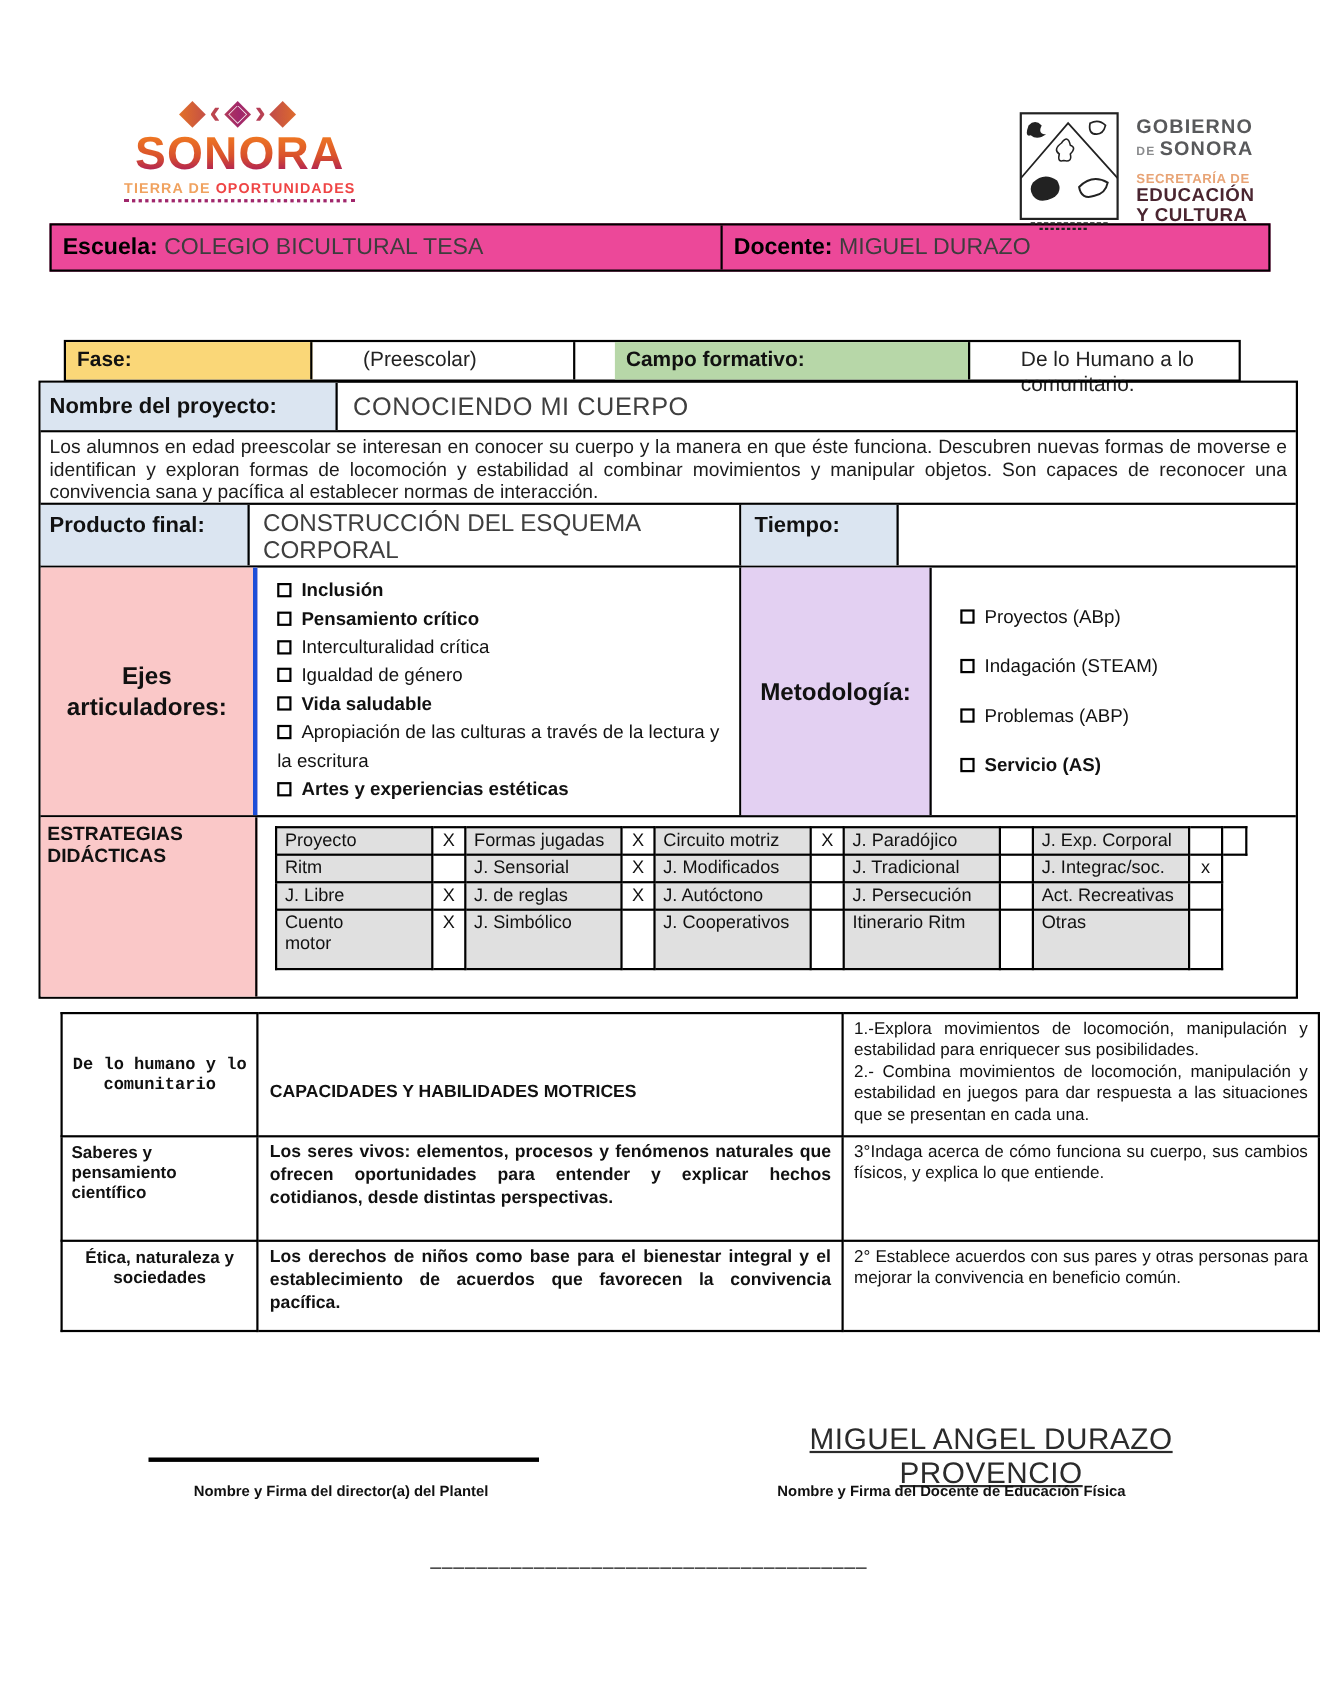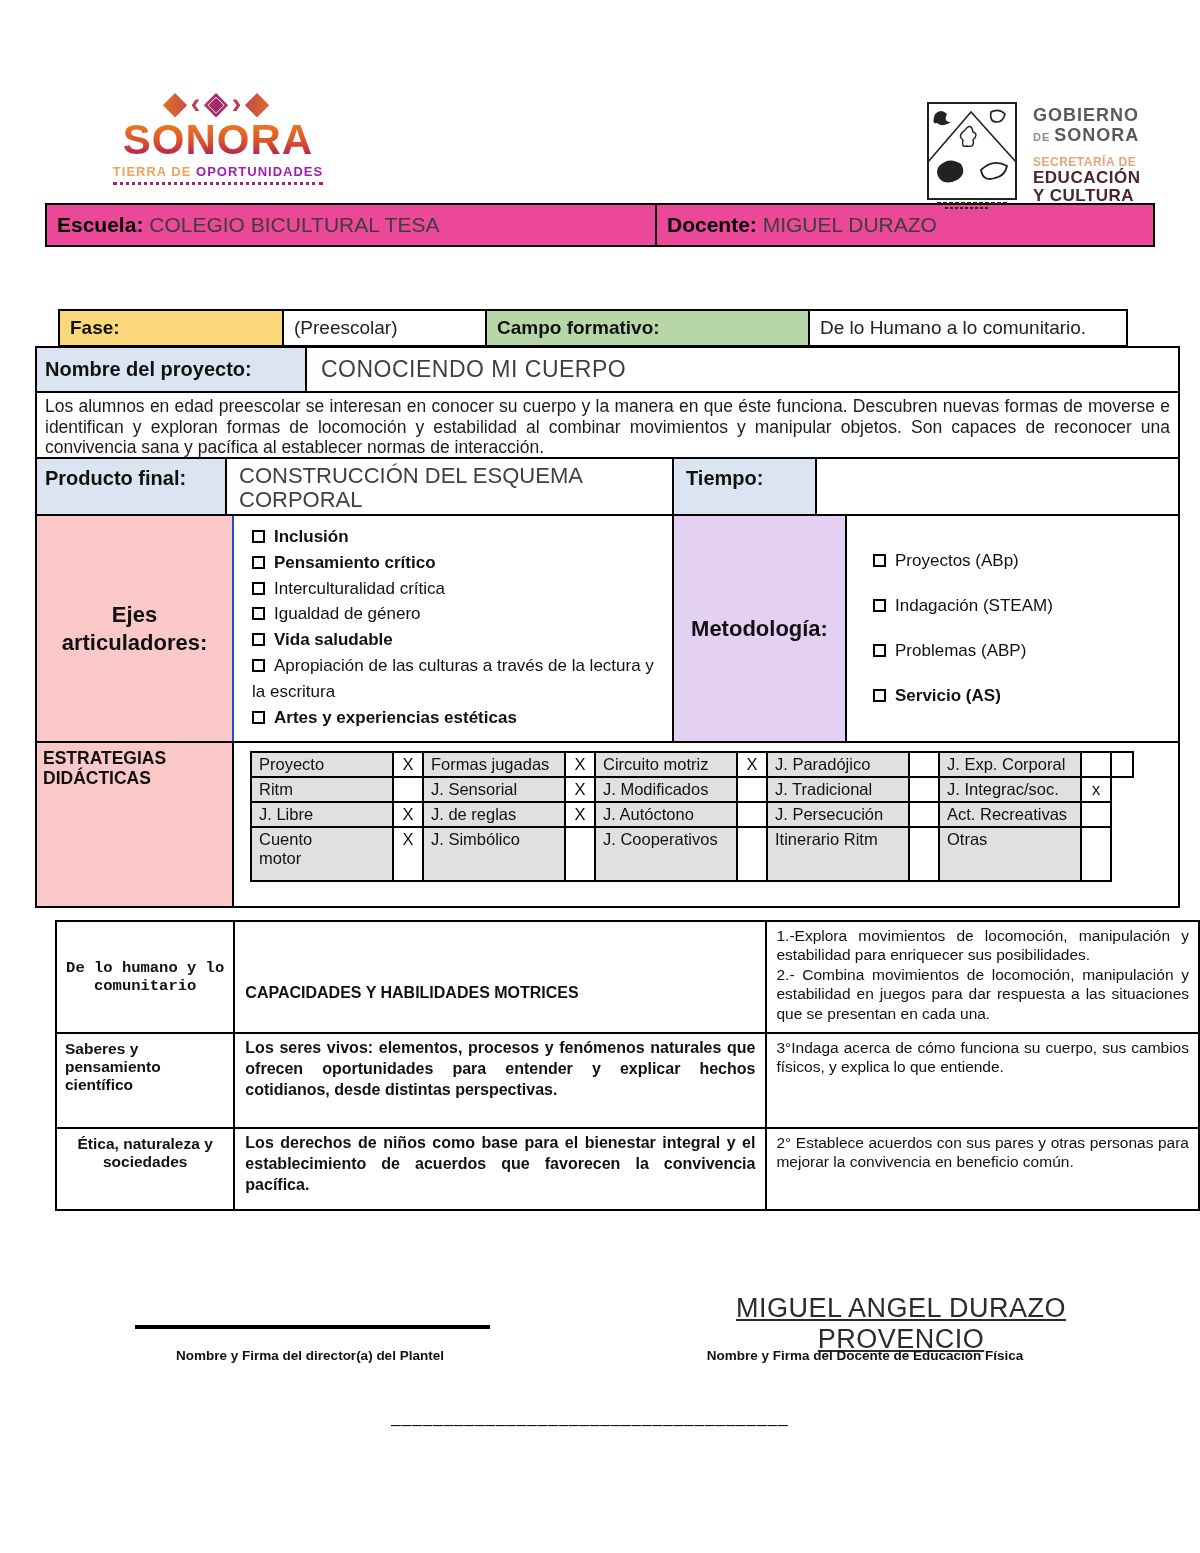--- a/index.html
+++ b/index.html
@@ -16,21 +16,21 @@
     background: linear-gradient(90deg, #a0266b, #e87722, #a0266b, #e87722, #a0266b);
     -webkit-background-clip: text; background-clip: text; color: transparent; line-height: 1;
   }
   .wordmark {
     font-size: 42px; font-weight: bold; letter-spacing: 1px; line-height: 1.05;
     background: linear-gradient(180deg, #ee7623 15%, #d9512c 55%, #a8195c 90%);
     -webkit-background-clip: text; background-clip: text; color: transparent;
   }
   .tagline { font-size: 13px; font-weight: bold; letter-spacing: 1px;
     border-bottom: 3px dotted #a0266b; padding-bottom: 3px; display: inline-block; }
-  .tagline .lt { color: #f0a25f; } .tagline .bd { color: #a21caf; }
+  .tagline .lt { color: #f0a25f; } .tagline .bd { color: #ef4444; }
 
   .logo-right { position: absolute; left: 925px; top: 100px; display: flex; gap: 10px; z-index: 3; }
   .crest { width: 98px; height: 112px; }
   .gov { padding-top: 6px; line-height: 1.1; }
   .gov .g1 { font-size: 18px; color: #58595b; font-weight: bold; letter-spacing: 1px; }
   .gov .g2 { font-size: 18px; color: #58595b; font-weight: bold; letter-spacing: 1px; }
   .gov .g2 .de { font-size: 11px; font-weight: bold; color: #8a8b8d; }
   .gov .g3 { font-size: 12px; color: #e8a476; font-weight: bold; margin-top: 10px; letter-spacing: .5px; }
   .gov .g4, .gov .g5 { font-size: 17px; color: #4a2530; font-weight: bold; letter-spacing: .5px; }
 
@@ -38,21 +38,21 @@
   .school-row { position: absolute; left: 45px; top: 203px; width: 1110px; height: 44px;
     border: 2px solid #000; display: flex; z-index: 2; background: #ec4899; }
   .school-row .cell { padding: 8px 10px; font-size: 21px; white-space: nowrap; overflow: hidden; }
   .school-row .c1 { width: 610px; border-right: 2px solid #000; }
   .school-row .c2 { flex: 1; }
   .lbl { font-weight: bold; color: #000; }
   .val { color: #3d3d3d; }
 
   
   .fase-table { position: absolute; left: 58px; top: 309px; width: 1070px; height: 38px;
-    border: 2px solid #000; display: flex; }
+    border: 2px solid #000; display: flex; gap: 36px; }
   .fase-table .fc { padding: 6px 10px; font-size: 19px; height: 100%; }
   .fc-label { width: 224px; background: #fad778; font-weight: bold; border-right: 2px solid #000; }
   .fc-val1  { width: 203px; border-right: 2px solid #000; color: #222; }
   .fc-campo { width: 323px; background: #b7d7a8; font-weight: bold; border-right: 2px solid #000; }
   .fc-val2  { flex: 1; color: #222; }
 
   
   .main-table { position: absolute; left: 35px; top: 346px; width: 1145px; border: 2px solid #000; }
   .row { display: flex; border-bottom: 2px solid #000; }
   .row:last-child { border-bottom: none; }
@@ -67,21 +67,21 @@
   .r-desc { height: 66px; }
   .r-desc .dtext { padding: 3px 8px; font-size: 17.5px; line-height: 1.18; text-align: justify; color: #1c1c1c; }
 
   .r-prod { height: 57px; }
   .r-prod .plabel { width: 190px; border-right: 2px solid #000; font-size: 20px; padding: 8px 8px; }
   .r-prod .pval { width: 447px; border-right: 2px solid #000; font-size: 22px; color: #3f3f3f; padding: 5px 12px; line-height: 1.1; }
   .r-prod .tlabel { width: 143px; border-right: 2px solid #000; font-size: 20px; padding: 8px 12px; }
   .r-prod .tval { flex: 1; }
 
   .r-ejes { height: 227px; }
-  .r-ejes .elabel { width: 197px; border-right: 2px solid #1d4ed8; display: flex; align-items: center;
+  .r-ejes .elabel { width: 197px; border-right: 4px solid #1d4ed8; display: flex; align-items: center;
     justify-content: center; text-align: center; font-weight: bold; font-size: 22px; line-height: 1.25; }
   .r-ejes .elist { width: 440px; border-right: 2px solid #000; padding: 8px 10px 0 18px;
     font-size: 17px; line-height: 1.52; }
   .r-ejes .mlabel { width: 173px; border-right: 2px solid #000; display: flex; align-items: center;
     justify-content: center; font-weight: bold; font-size: 22px; }
   .r-ejes .mlist { flex: 1; display: flex; flex-direction: column; justify-content: space-around;
     padding: 22px 6px 22px 26px; font-size: 17px; }
   .chk { display: inline-block; width: 13px; height: 13px; border: 2px solid #000;
     margin-right: 9px; vertical-align: -1px; background: #fff; }
   .chk-item.bold, .m-item.bold { font-weight: bold; }

